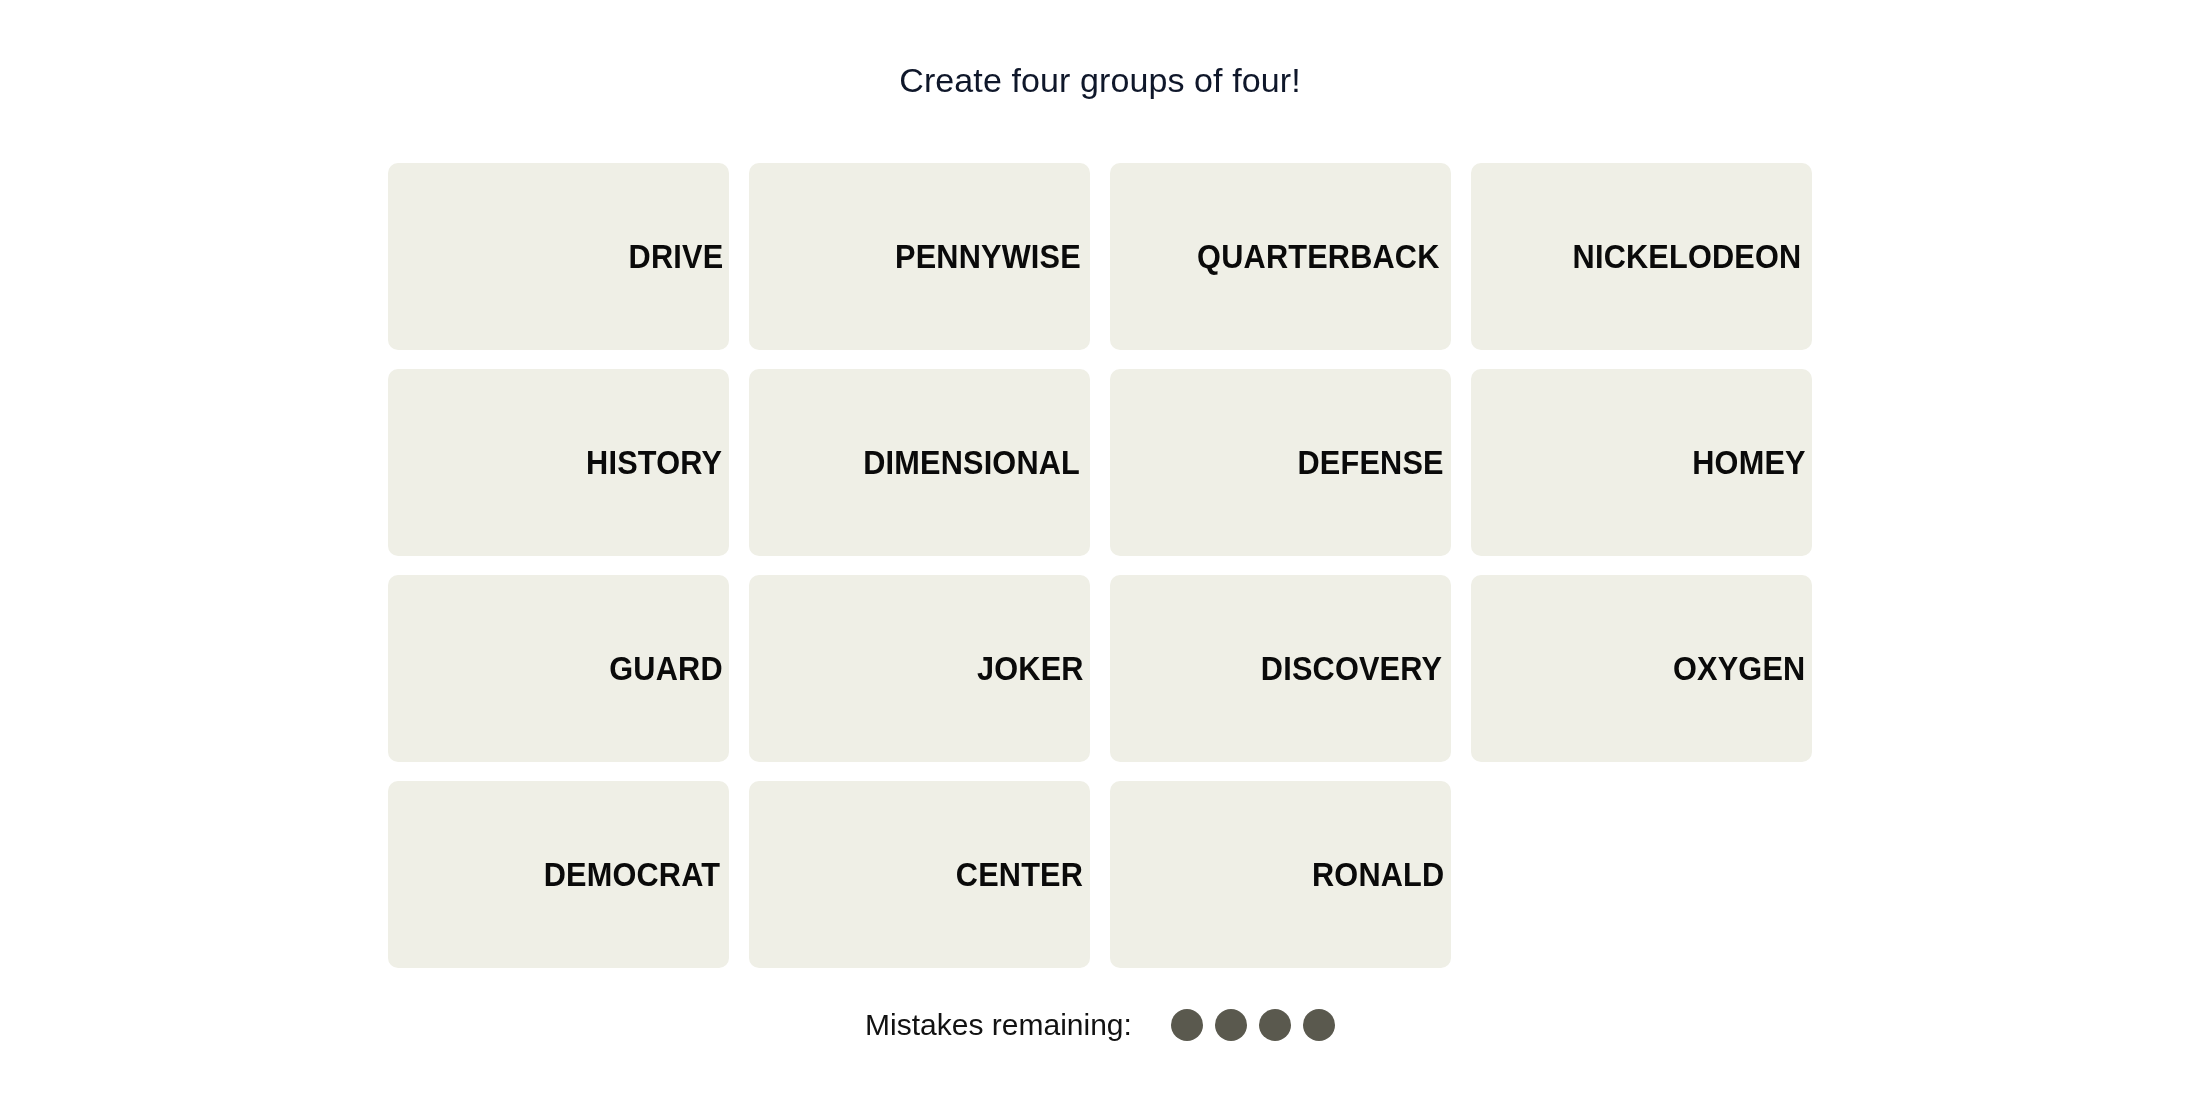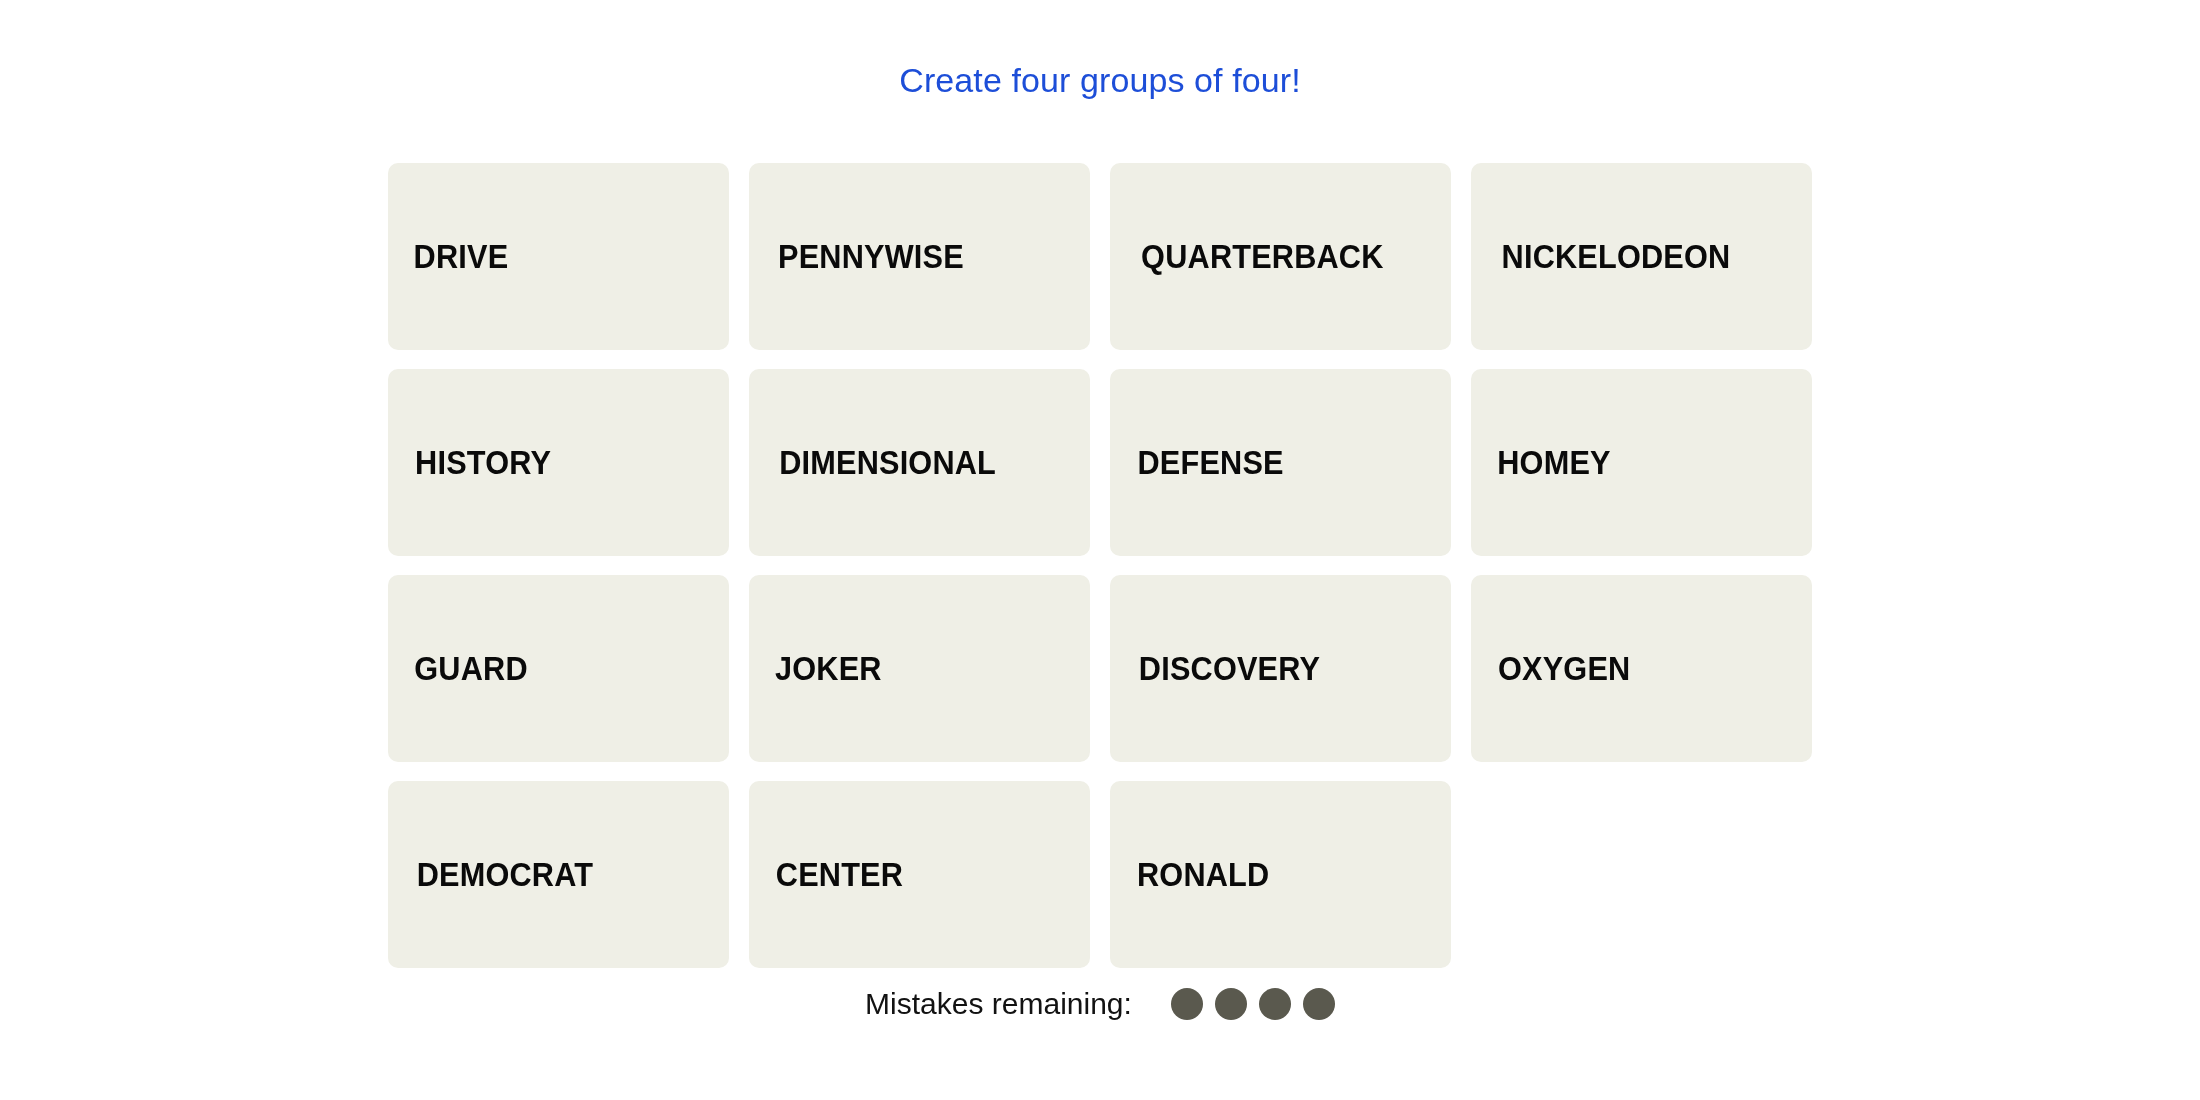--- a/index.html
+++ b/index.html
@@ -23,21 +23,21 @@
     margin: 0 auto;
     display: flex;
     flex-direction: column;
     align-items: center;
   }
 
   
   .instruction {
     font-size: 34px;
     font-weight: 400;
-    color: #1d4ed8;
+    color: #0f172a;
     letter-spacing: 0.1px;
     line-height: 1;
     margin-top: 63px;
     margin-bottom: 0;
     text-align: center;
     white-space: nowrap;
   }
 
   
   .tile-grid {
@@ -49,43 +49,43 @@
     column-gap: 20px;
     row-gap: 19px;
   }
 
   .tile {
     background: #EFEFE6;
     border: none;
     border-radius: 10px;
     display: flex;
     align-items: center;
-    justify-content: flex-start;
-    padding: 2px 22px;
+    justify-content: flex-end;
+    padding: 2px 2px;
     cursor: pointer;
     user-select: none;
     overflow: hidden;
   }
 
   .tile-label {
     font-family: "Liberation Sans", sans-serif;
     font-size: 33px;
     font-weight: 700;
     color: #0A0A0A;
     letter-spacing: 0.2px;
     line-height: 1;
     text-align: center;
     white-space: nowrap;
     transform: scaleX(0.93);
     transform-origin: center center;
   }
 
   
   .mistakes-row {
-    margin-top: 20px;
+    margin-top: 41px;
     display: flex;
     flex-direction: row;
     align-items: center;
     justify-content: center;
     gap: 18px;
   }
 
   .mistakes-label {
     font-size: 30px;
     font-weight: 400;

